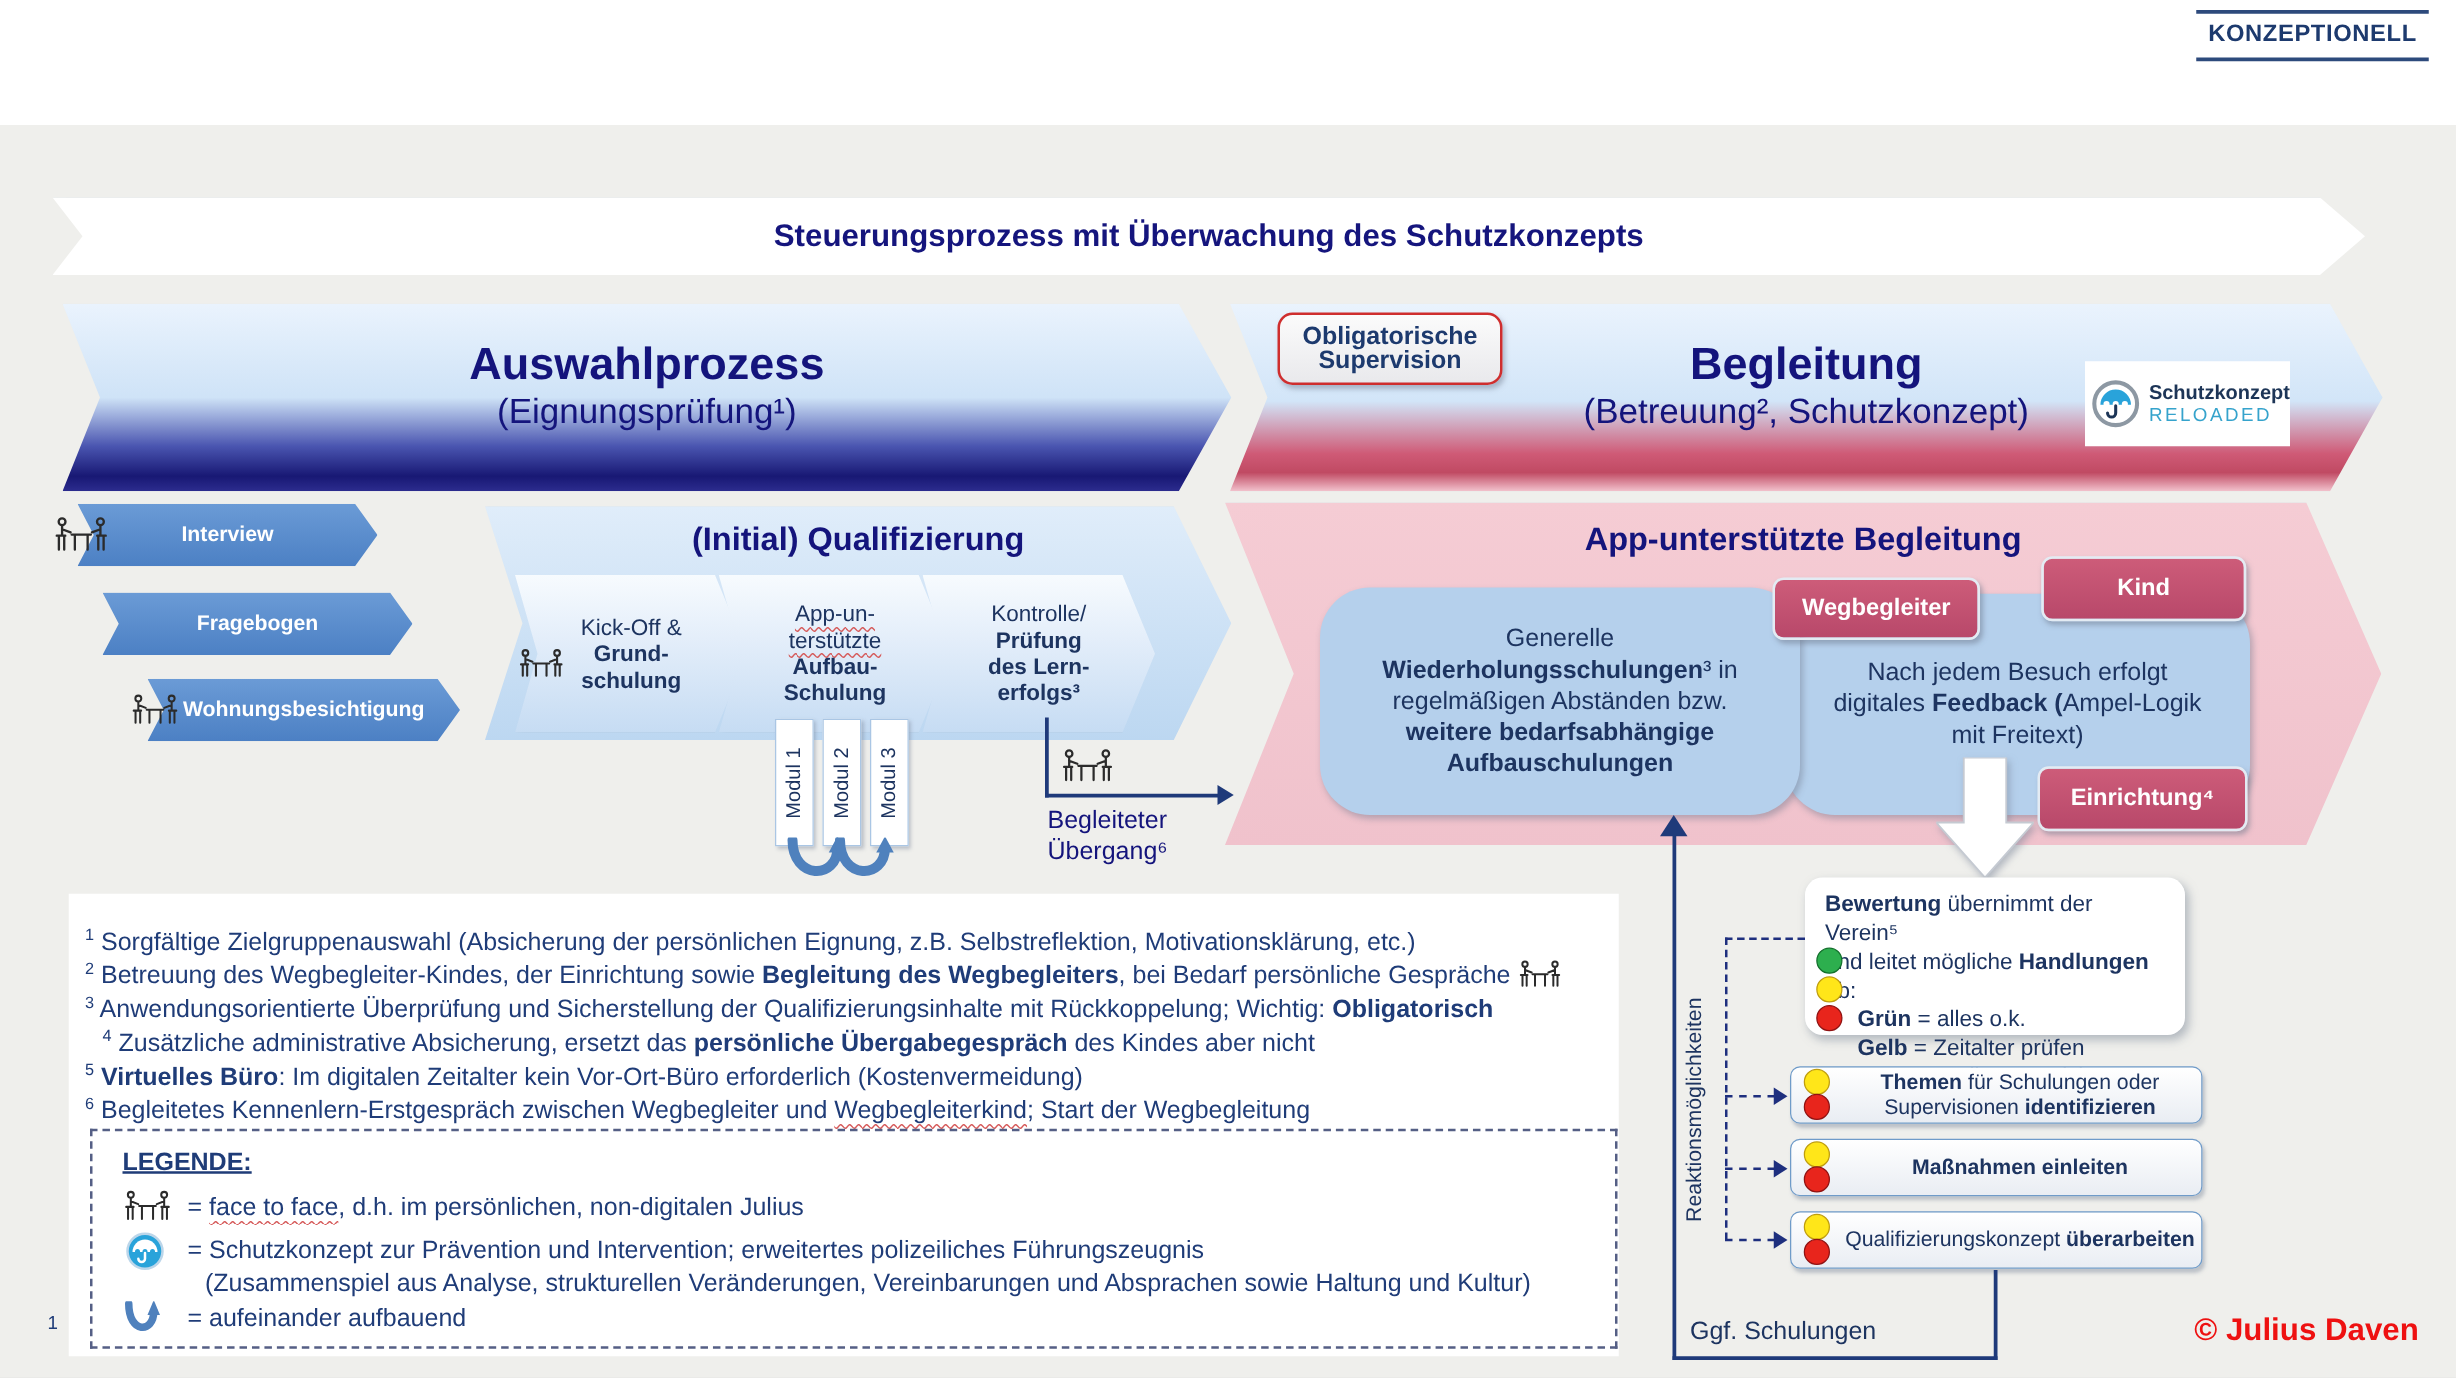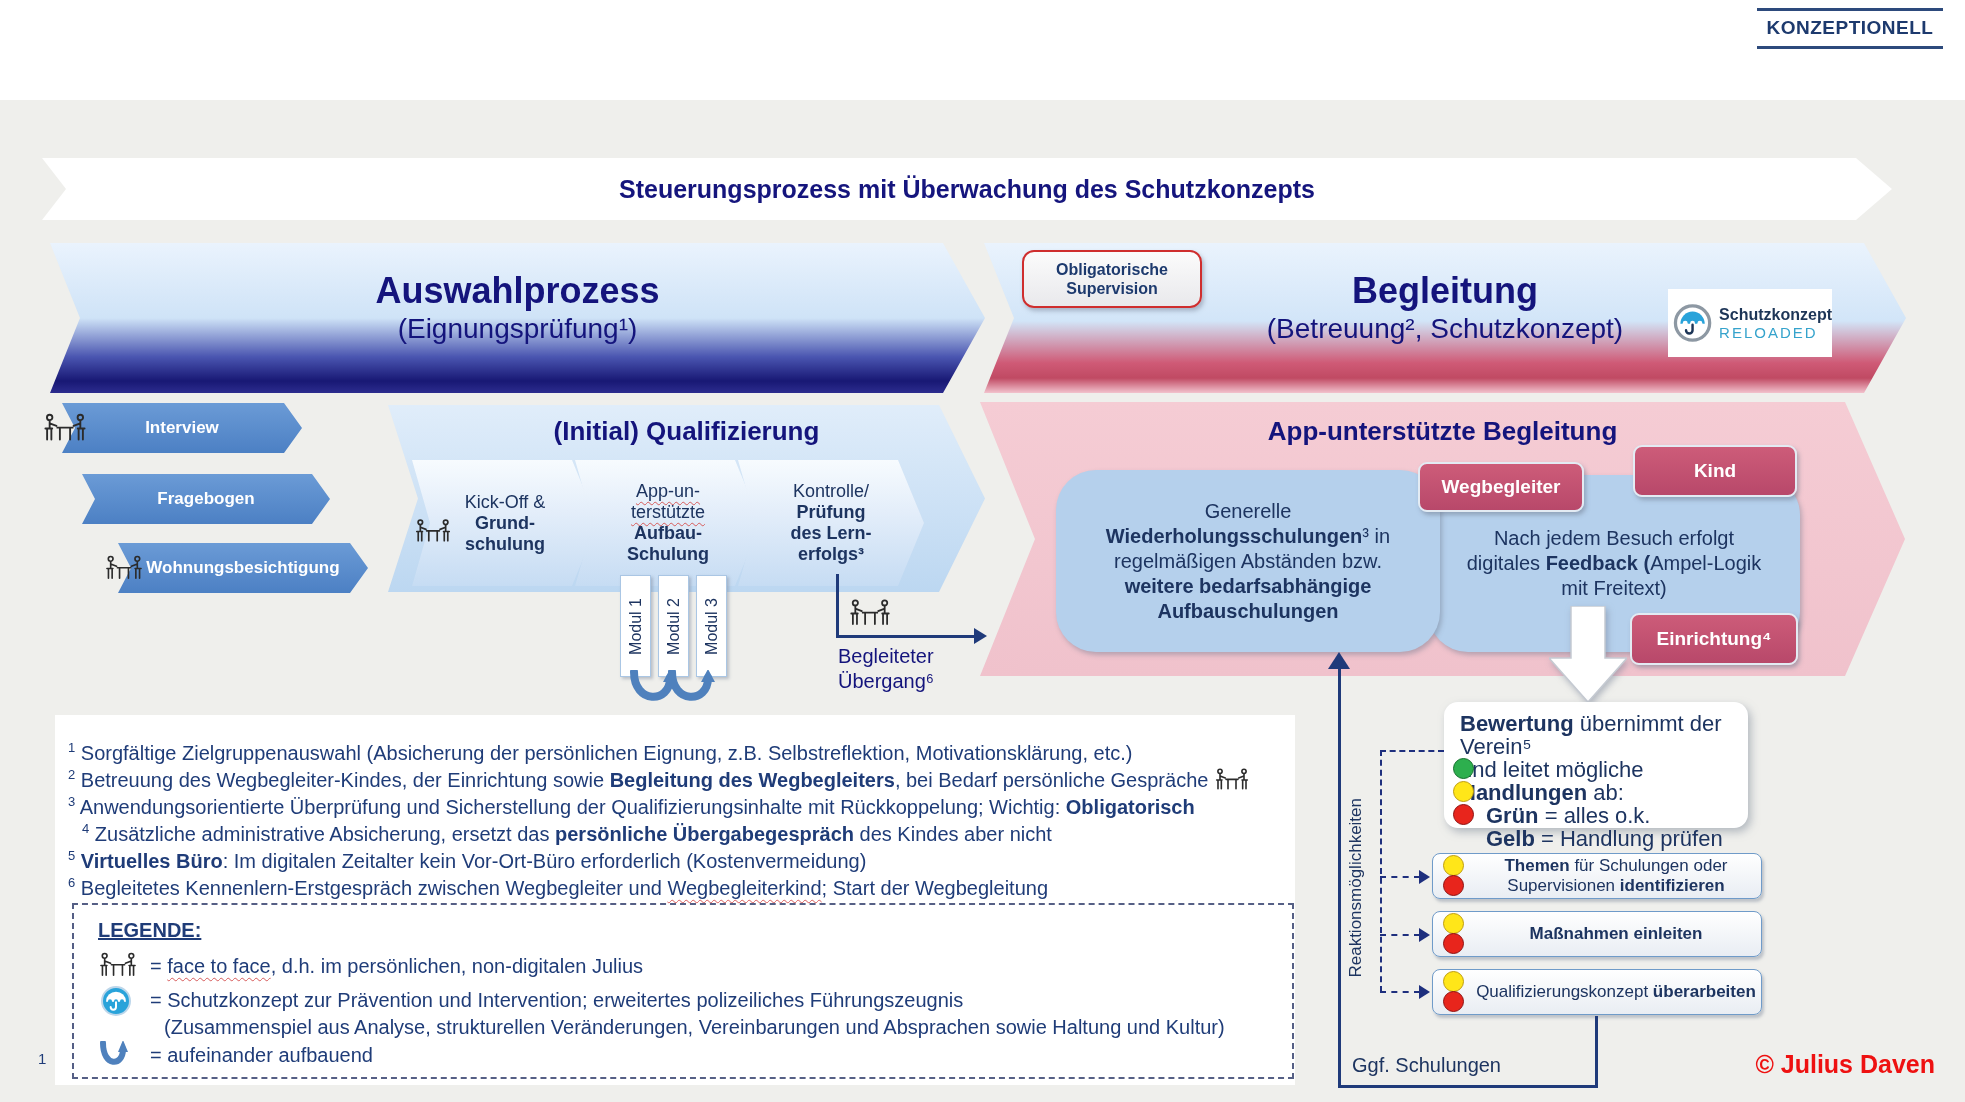--- a/index.html
+++ b/index.html
@@ -21,21 +21,21 @@
   .shadow1{filter:drop-shadow(0 0 1.5px #9fc0e2) drop-shadow(4px 5px 5px rgba(100,110,130,.4));}
   .shadow2{filter:drop-shadow(2px 3px 3px rgba(100,110,130,.5));}
   .bigarrow{height:130px;top:243px;clip-path:polygon(0 0,calc(100% - 42px) 0,100% 50%,calc(100% - 42px) 100%,0 100%,30px 50%);}
   .arr-auswahl{left:50px;width:935px;background:linear-gradient(180deg,#eaf3fd 0%,#cfe3f7 50%,#4a55b0 76%,#181874 92%,#2c2c8e 100%);}
   .arr-begleit{left:984px;width:922px;background:linear-gradient(180deg,#eaf3fd 0%,#d2e5f8 52%,#cf5a76 80%,#c04a63 90%,#f2c2cd 100%);}
   .bigarrow .t1{font-size:36px;font-weight:700;color:#14147c;line-height:42px;}
   .bigarrow .t2{font-size:28px;color:#14147c;line-height:34px;}
   .supbadge{position:absolute;left:1022px;top:250px;width:176px;height:54px;border-radius:12px;
             background:linear-gradient(180deg,#fbfbfb,#e9e9ec);border:2.5px solid #cf2e2e;
             box-shadow:2px 3px 4px rgba(120,130,150,.5);display:flex;flex-direction:column;
-            justify-content:center;align-items:center;font-size:16px;font-weight:700;color:#1d3a6e;line-height:19px;}
+            justify-content:center;align-items:center;font-size:20px;font-weight:700;color:#1d3a6e;line-height:19px;}
   .logo{position:absolute;left:1668px;top:289px;width:164px;height:68px;background:#ffffff;
         display:flex;align-items:center;gap:7px;padding-left:5px;box-sizing:border-box;}
   .logo .l1{font-size:16px;font-weight:800;color:#1d3557;line-height:19px;}
   .logo .l2{font-size:15px;color:#35a3cc;letter-spacing:2px;line-height:18px;}
   
   .smallarrow{height:50px;clip-path:polygon(0 0,calc(100% - 18px) 0,100% 50%,calc(100% - 18px) 100%,0 100%,13px 50%);
               background:linear-gradient(180deg,#6b9bd6,#4c80c4);color:#fff;font-size:17px;font-weight:700;}
   
   .qualarrow{left:388px;top:405px;width:597px;height:187px;
              clip-path:polygon(0 0,calc(100% - 46px) 0,100% 50%,calc(100% - 46px) 100%,0 100%,30px 50%);
@@ -56,21 +56,21 @@
   .pinktitle{margin-top:14px;font-size:26px;font-weight:700;color:#14147c;}
   .bluebox{position:absolute;background:#b5d0ec;border-radius:40px;box-shadow:2px 3px 5px rgba(110,120,140,.45);
            display:flex;align-items:center;justify-content:center;text-align:center;
            font-size:20px;line-height:25px;color:#1d3460;}
   .bluebox .b{font-weight:700;}
   .crimson{position:absolute;background:linear-gradient(180deg,#cd5c79,#b8486a);border:2px solid #e3ebf3;
            border-radius:9px;box-shadow:2px 3px 4px rgba(110,120,140,.5);display:flex;align-items:center;
            justify-content:center;color:#fff;font-size:19px;font-weight:700;}
   
   .bewertung{position:absolute;left:1444px;top:702px;width:304px;height:126px;background:#fff;border-radius:14px;
-             box-shadow:3px 4px 8px rgba(130,140,155,.55);font-size:22px;line-height:23px;color:#1d3460;
+             box-shadow:3px 4px 8px rgba(130,140,155,.55);font-size:18px;line-height:23px;color:#1d3460;
              padding:10px 12px 0 16px;box-sizing:border-box;}
   .bewertung .b{font-weight:700;}
   .light{position:absolute;width:21px;height:21px;border-radius:50%;box-sizing:border-box;}
   .lg{background:#2daf4e;border:1.5px solid #13702c;}
   .ly{background:#ffe619;border:1.5px solid #bf9d0e;}
   .lr{background:#e8251c;border:1.5px solid #8f1212;}
   .rbox{position:absolute;left:1432px;width:330px;height:46px;background:linear-gradient(180deg,#ffffff,#e9edf3);
         border:1.5px solid #6f9bc9;border-radius:8px;box-shadow:2px 3px 3px rgba(140,150,165,.5);
         display:flex;align-items:center;justify-content:center;text-align:center;
         font-size:17px;line-height:20px;color:#1d3460;padding-left:38px;box-sizing:border-box;}
@@ -256,21 +256,21 @@
   </div>
 
   <svg class="abs" style="left:1549px;top:606px;filter:drop-shadow(2px 3px 3px rgba(120,130,150,.5));" width="78" height="98" viewBox="0 0 78 98">
     <polygon points="39,96 0,52 22,52 22,0 56,0 56,52 78,52" fill="#ffffff" stroke="#c5cad2" stroke-width="1.5"></polygon>
   </svg>
 
   <div class="bewertung">
     <div><span class="b">Bewertung</span><span> übernimmt der Verein⁵</span></div>
     <div><span>und leitet mögliche </span><span class="b">Handlungen</span><span> ab:</span></div>
     <div style="margin-left:26px;"><span class="b">Grün</span><span> = alles o.k.</span></div>
-    <div style="margin-left:26px;"><span class="b">Gelb</span><span> = Handlung prüfen</span></div>
+    <div style="margin-left:26px;"><span class="b">Gelb</span><span> = Zeitalter prüfen</span></div>
     <div style="margin-left:26px;"><span class="b">Rot</span><span> = Handlung ausführen</span></div>
     <div class="light lg" style="left:9px;top:56px;"></div>
     <div class="light ly" style="left:9px;top:79px;"></div>
     <div class="light lr" style="left:9px;top:102px;"></div>
   </div>
 
   <div class="rbox" style="top:853px;">
     <div class="rlights" style="top:1px;">
       <div class="light ly" style="position:relative;"></div>
         <div class="light lr" style="position:relative;margin-top:-1px;"></div>

